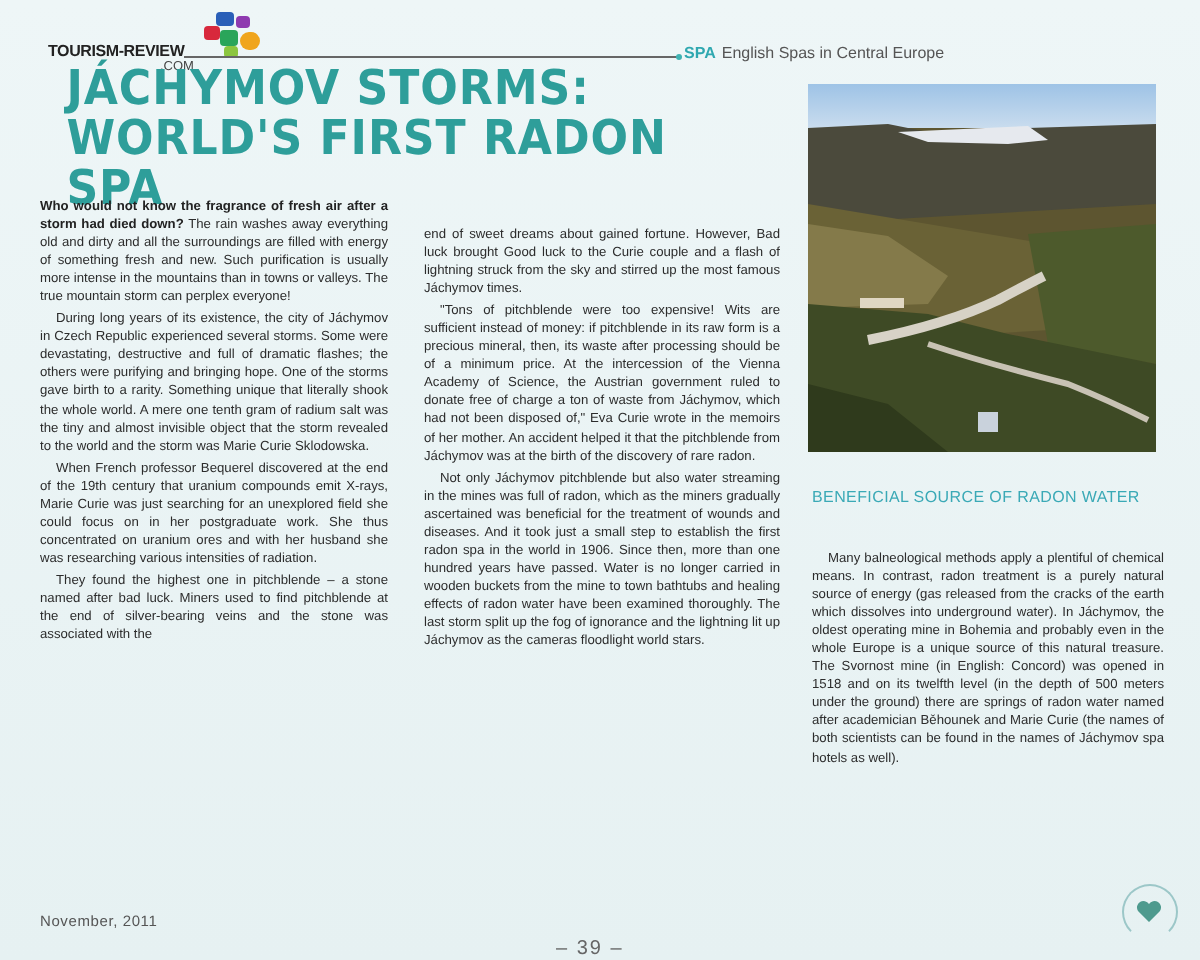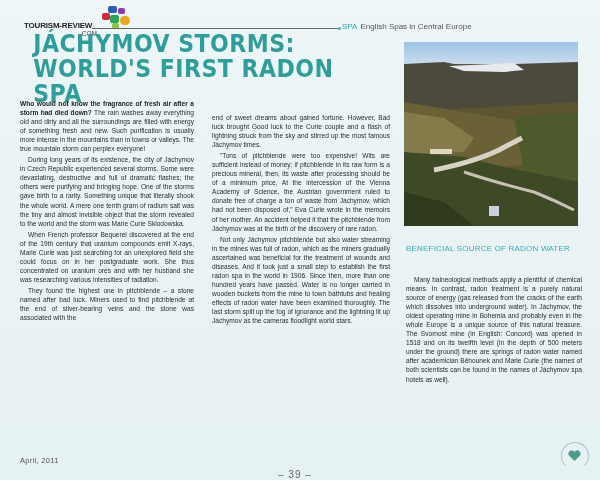--- a/index.html
+++ b/index.html
@@ -15,21 +15,21 @@
   
   .logo { position:absolute; left:24px; top:6px; width:110px; height:32px; }
   .logo-text { position:absolute; left:0; top:15px; font-size:8px; font-weight:bold; color:#222; letter-spacing:-0.2px; font-family:"Liberation Sans", sans-serif; }
   .logo-com { position:absolute; left:56px; top:24px; font-size:6.5px; color:#444; }
   .logo-mark { position:absolute; left:74px; top:0px; width:34px; height:24px; }
   .sq { position:absolute; border-radius:2px; }
 
   .header-rule { position:absolute; left:92px; top:28px; width:247px; height:1px; background:#666; }
   .header-rule:after { content:""; position:absolute; right:-2px; top:-1px; width:3px; height:3px; border-radius:50%; background:#3fb3b3; }
   .section-tag { position:absolute; left:342px; top:22px; font-size:8px; color:#555; white-space:nowrap; }
-  .section-tag b { color:#2fa8b0; font-weight:normal; margin-right:3px; }
+  .section-tag b { color:#2fa8b0; font-weight:bold; margin-right:3px; }
 
   
   .title { position:absolute; left:18px; top:32px; width:380px; text-align:left; color:#2e9e9a; font-family:"DejaVu Sans", sans-serif; font-weight:bold; letter-spacing:0.5px; line-height:25px; font-size:24px; }
   .title div { transform:scaleX(0.92); transform-origin:center; }
 
   
   .col { position:absolute; font-size:6.6px; line-height:9.05px; text-align:justify; color:#2c2c2c; font-family:"Liberation Sans", sans-serif; }
   .col p { margin:0 0 2px 0; text-indent:8px; }
   .col p.lead { text-indent:0; }
   .col1 { left:20px; top:99px; width:174px; }
@@ -113,20 +113,20 @@
       <path d="M0 150 L40 160 L70 184 L0 184 Z" fill="#2f3a1c"></path>
     </svg>
   </div>
 
   <div class="subhead">BENEFICIAL SOURCE OF RADON WATER</div>
 
   <div class="col col3">
     <p>Many balneological methods apply a plentiful of chemical means. In contrast, radon treatment is a purely natural source of energy (gas released from the cracks of the earth which dissolves into underground water). In Jáchymov, the oldest operating mine in Bohemia and probably even in the whole Europe is a unique source of this natural treasure. The Svornost mine (in English: Concord) was opened in 1518 and on its twelfth level (in the depth of 500 meters under the ground) there are springs of radon water named after academician Běhounek and Marie Curie (the names of both scientists can be found in the names of Jáchymov spa hotels as well).</p>
   </div>
 
-  <div class="footer-date">April, 2011</div>
+  <div class="footer-date">November, 2011</div>
   <div class="page-num">– 39 –</div>
   <div class="badge">
     <svg class="badge-heart" viewBox="0 0 13 11">
       <path d="M6.5 11 L1 5.5 A3 3 0 0 1 6.5 2 A3 3 0 0 1 12 5.5 Z" fill="#4e9a8e"></path>
     </svg>
   </div>
 </div>
 
 </body></html>

